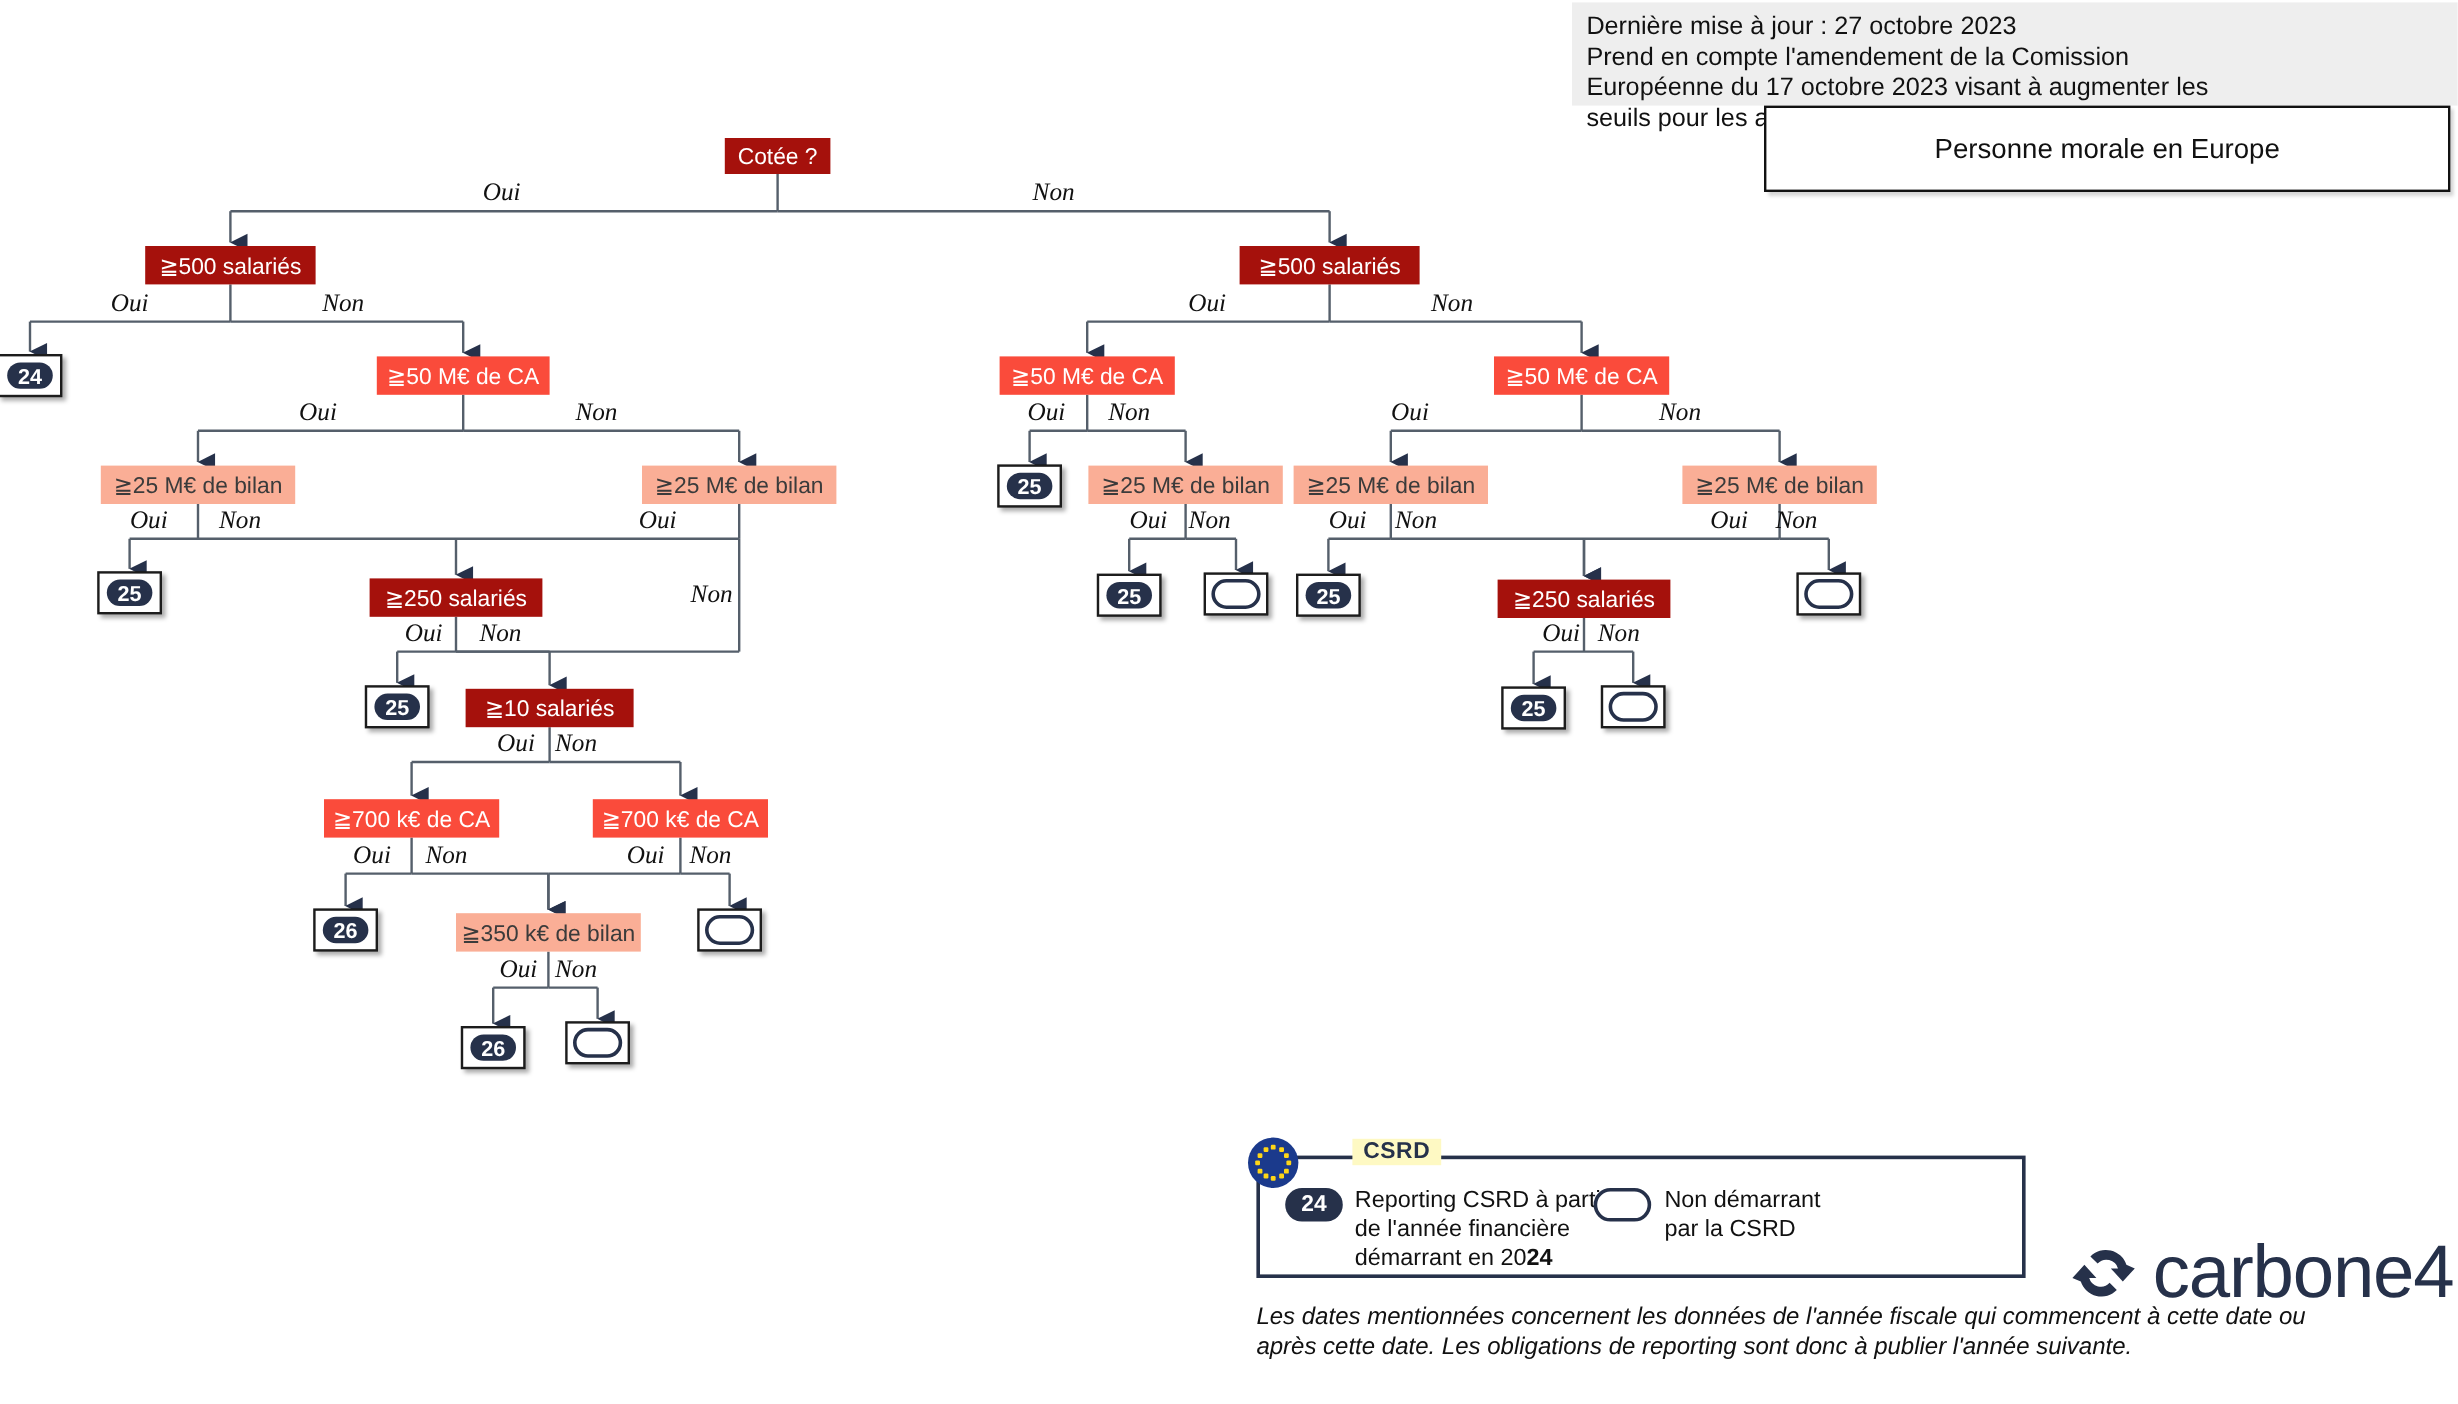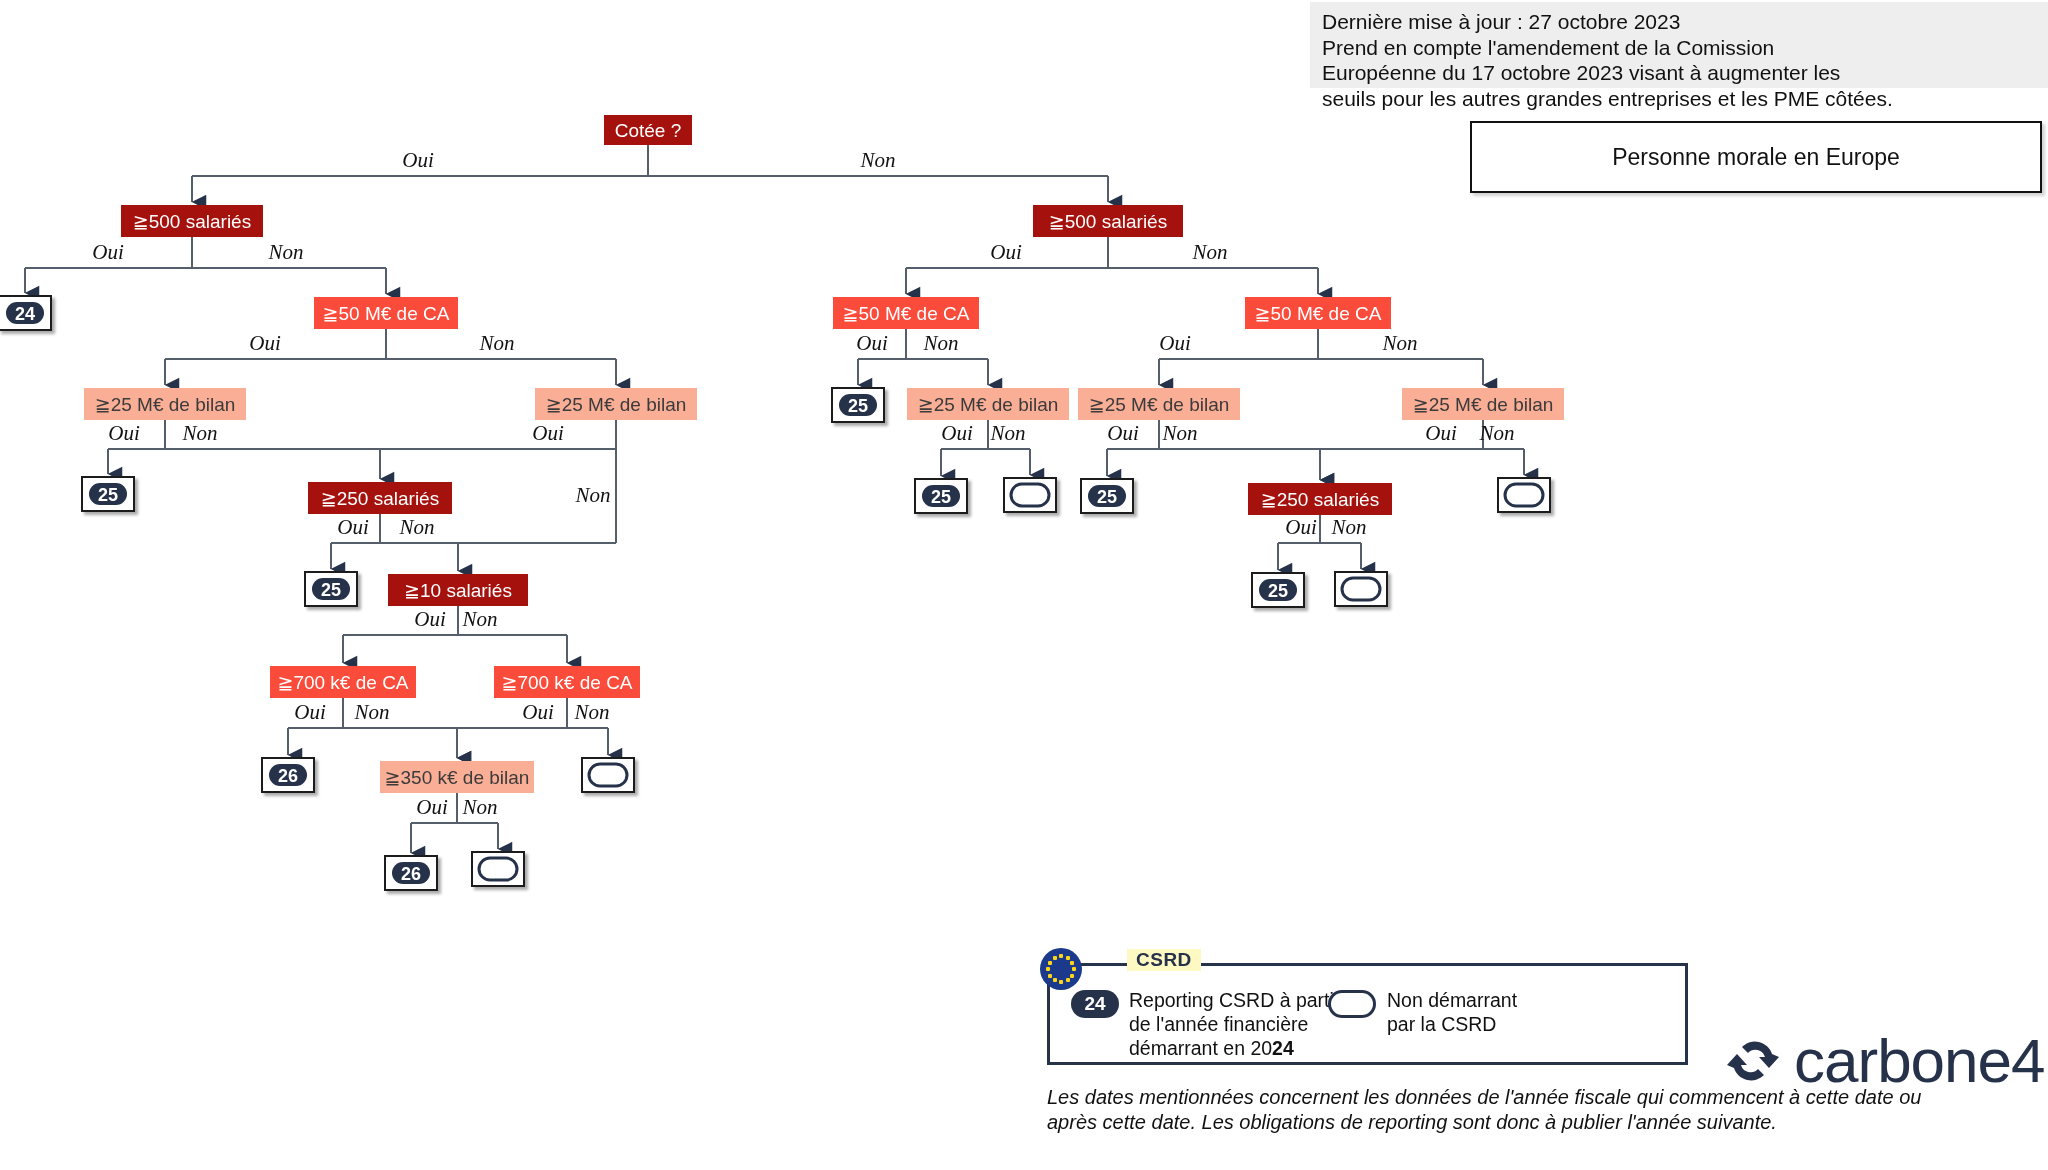--- a/index.html
+++ b/index.html
@@ -9,21 +9,21 @@
   #canvas{position:absolute;left:0;top:0;width:2048px;height:1170px;}
 
   
   .update-note{
     position:absolute;left:1310px;top:2px;width:860px;height:86px;
     background:#eeeeee;color:#111111;
     font-size:21px;line-height:25.5px;
     padding:7px 0 0 12px;box-sizing:border-box;white-space:pre-line;
   }
   .entity-box{
-    position:absolute;left:1470px;top:121px;width:568px;height:68px;
+    position:absolute;left:1470px;top:88px;width:568px;height:68px;
     border:2.5px solid #111111;background:#ffffff;
     display:flex;align-items:center;justify-content:center;text-align:center;
     font-size:23px;line-height:29px;color:#111111;
     box-shadow:3px 3px 3px rgba(0,0,0,.18);
   }
 
   
   .legend{
     position:absolute;left:1047px;top:963px;width:635px;height:96px;
     border:3px solid #26314a;background:#ffffff;

